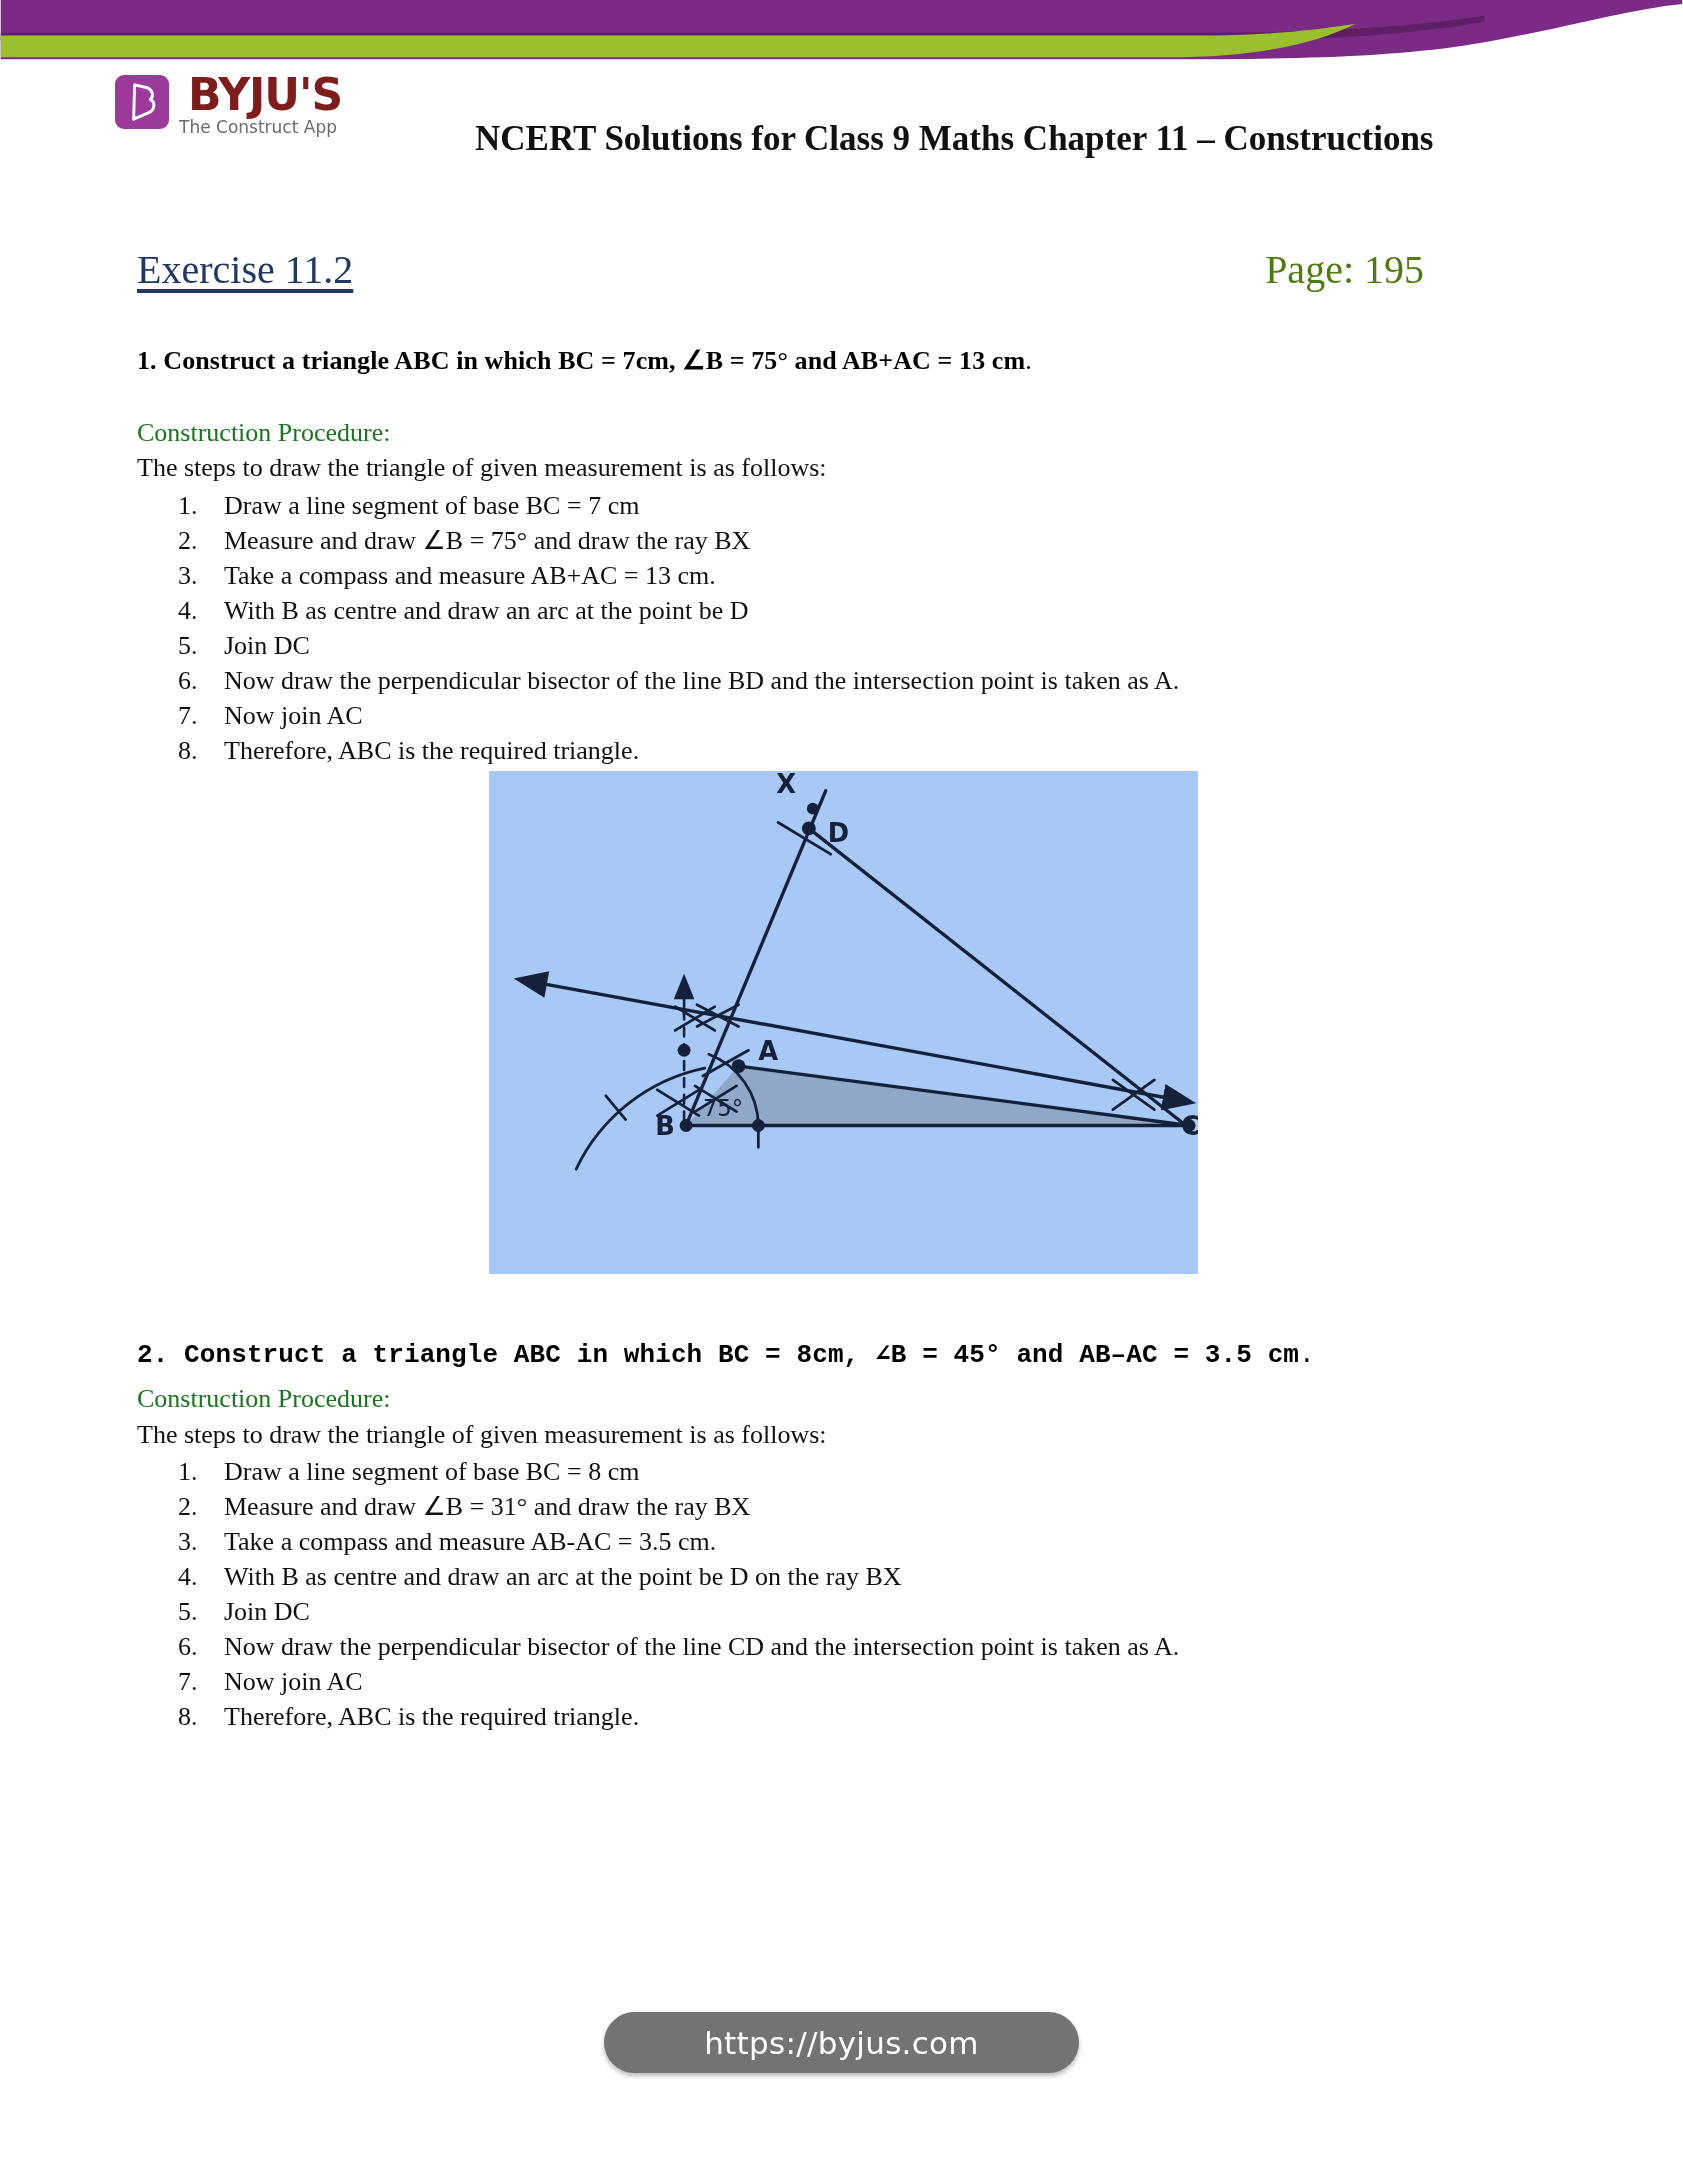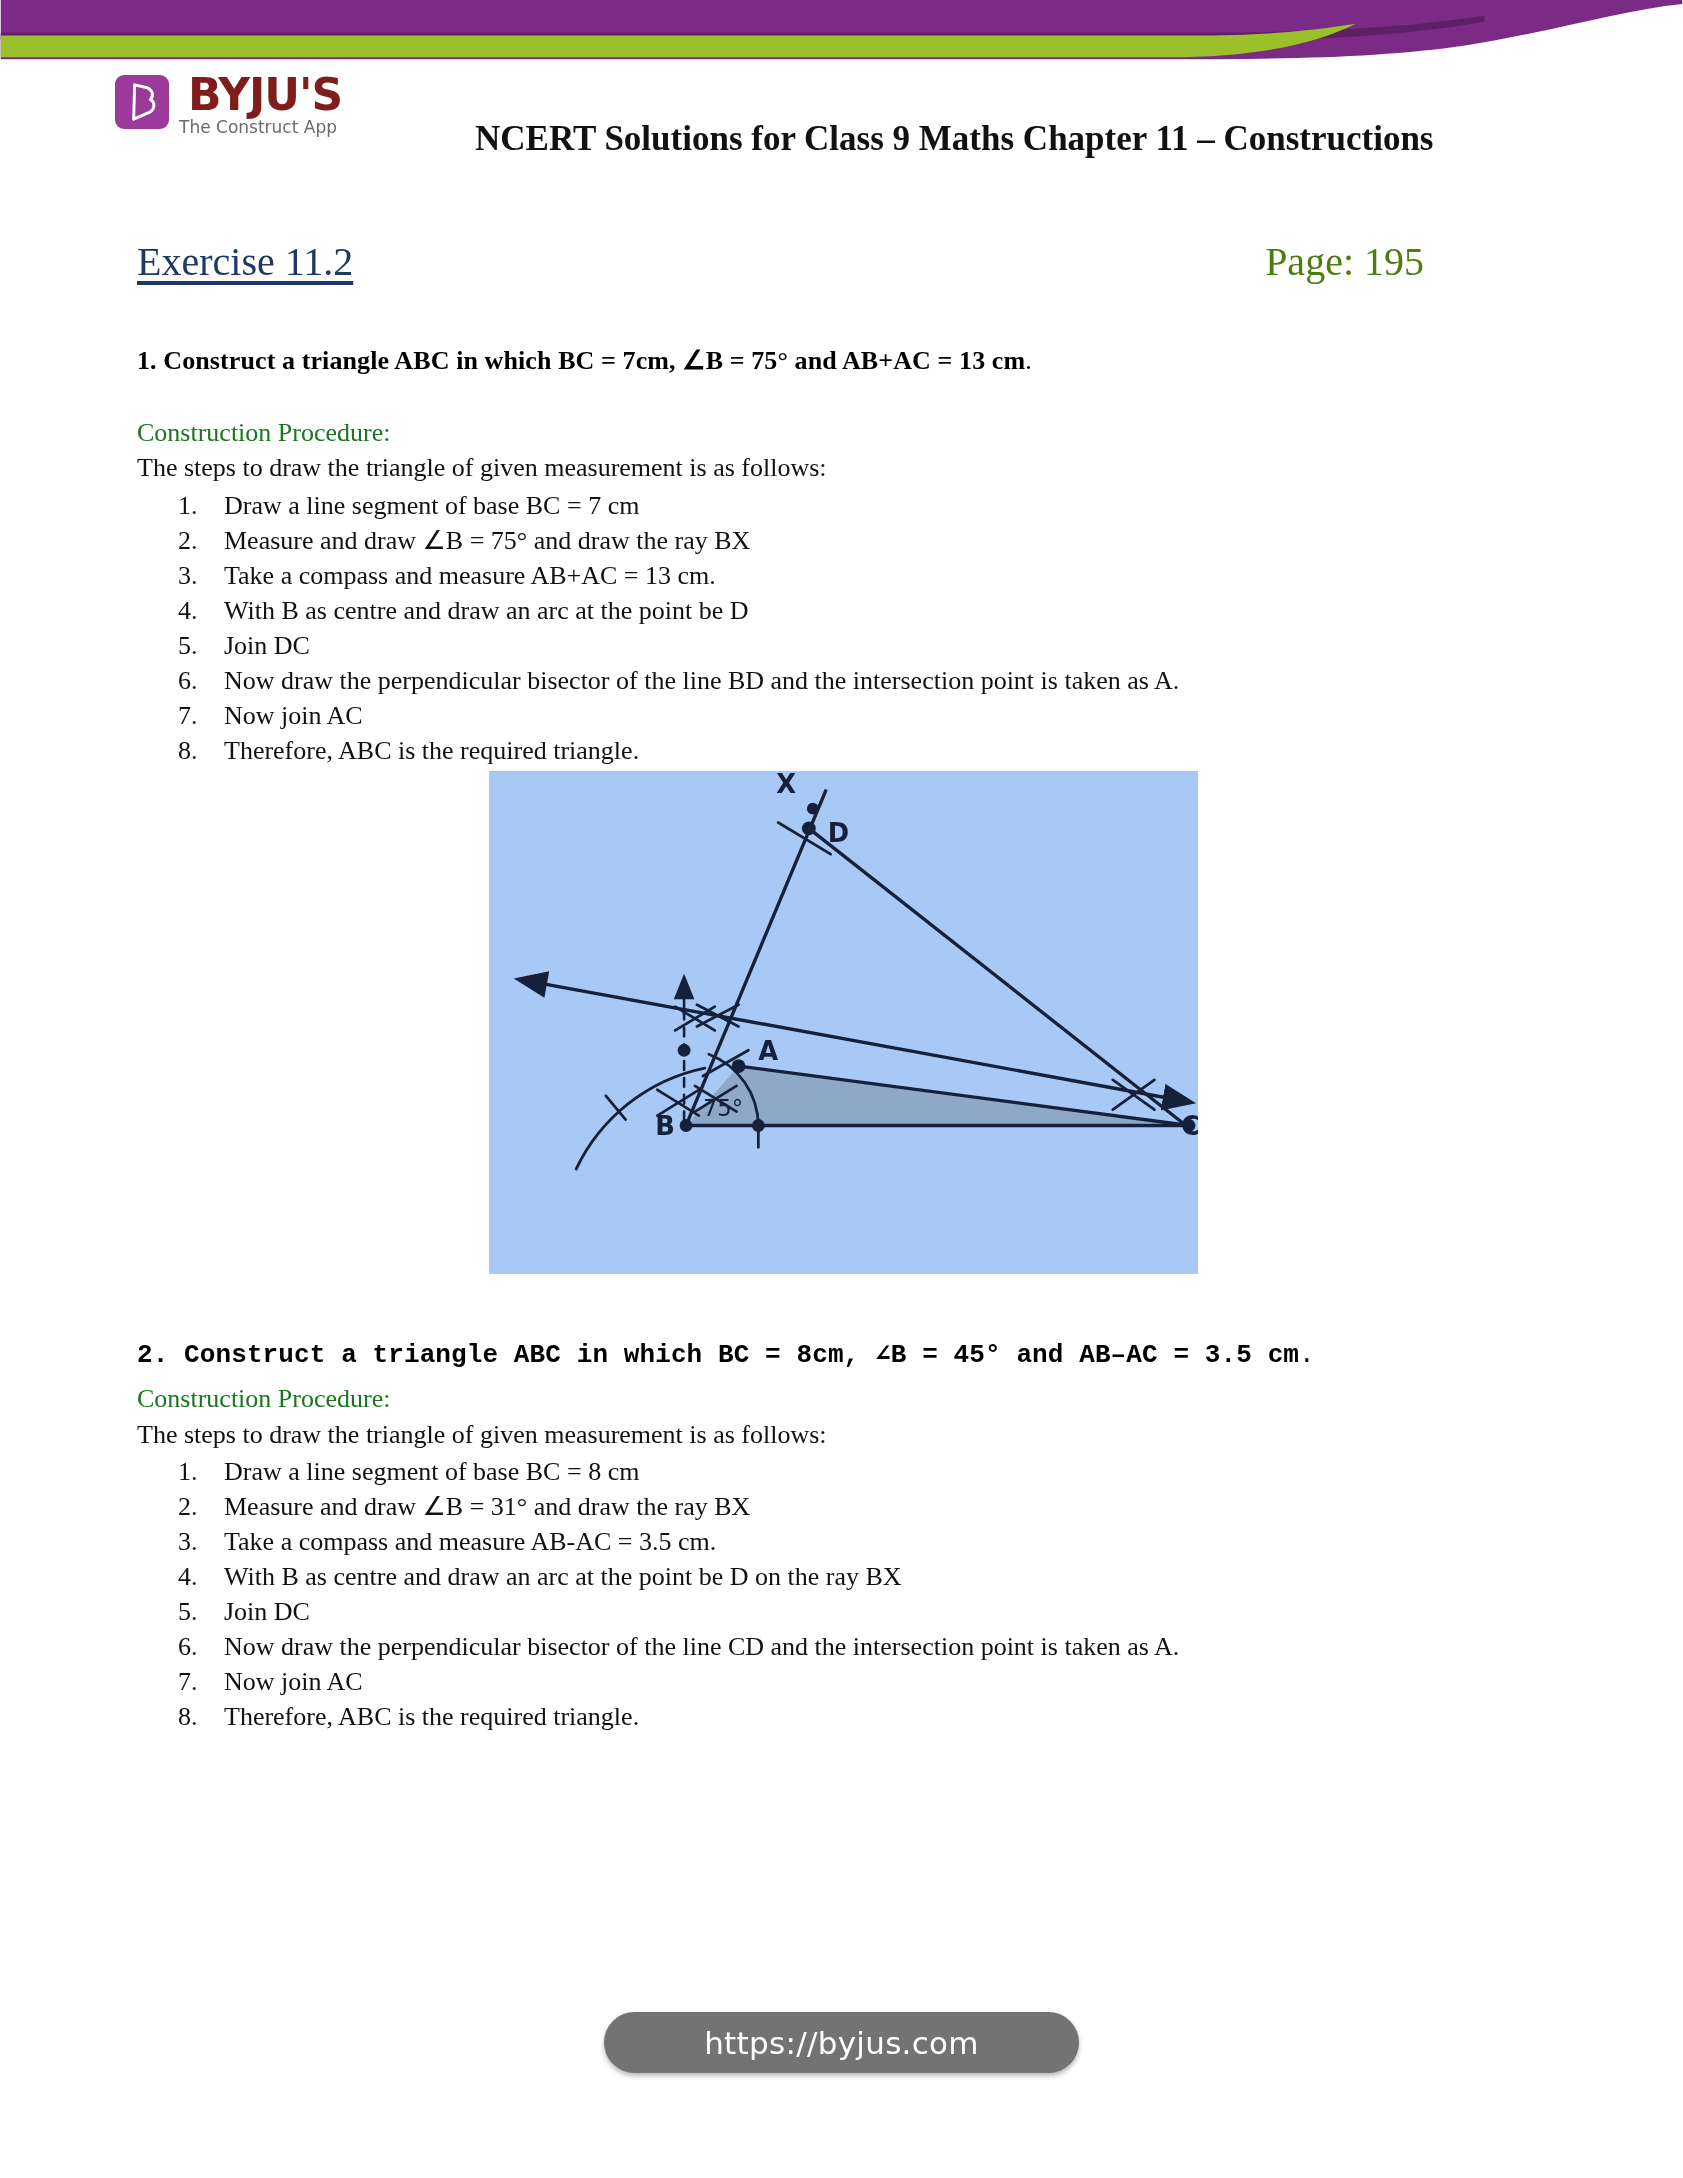--- a/index.html
+++ b/index.html
@@ -75,21 +75,21 @@
     font-size: 35px;
     color: #111111;
     white-space: nowrap;
     text-align: center;
   }
 
   
   .ex-row {
     position: absolute;
     left: 137px;
-    top: 238px;
+    top: 246px;
     width: 1287px;
     height: 48px;
   }
   .ex-title {
     position: absolute;
     left: 0; top: 0;
     font-size: 40px;
     color: #1f3864;
     text-decoration: underline;
     text-underline-offset: 6px;

